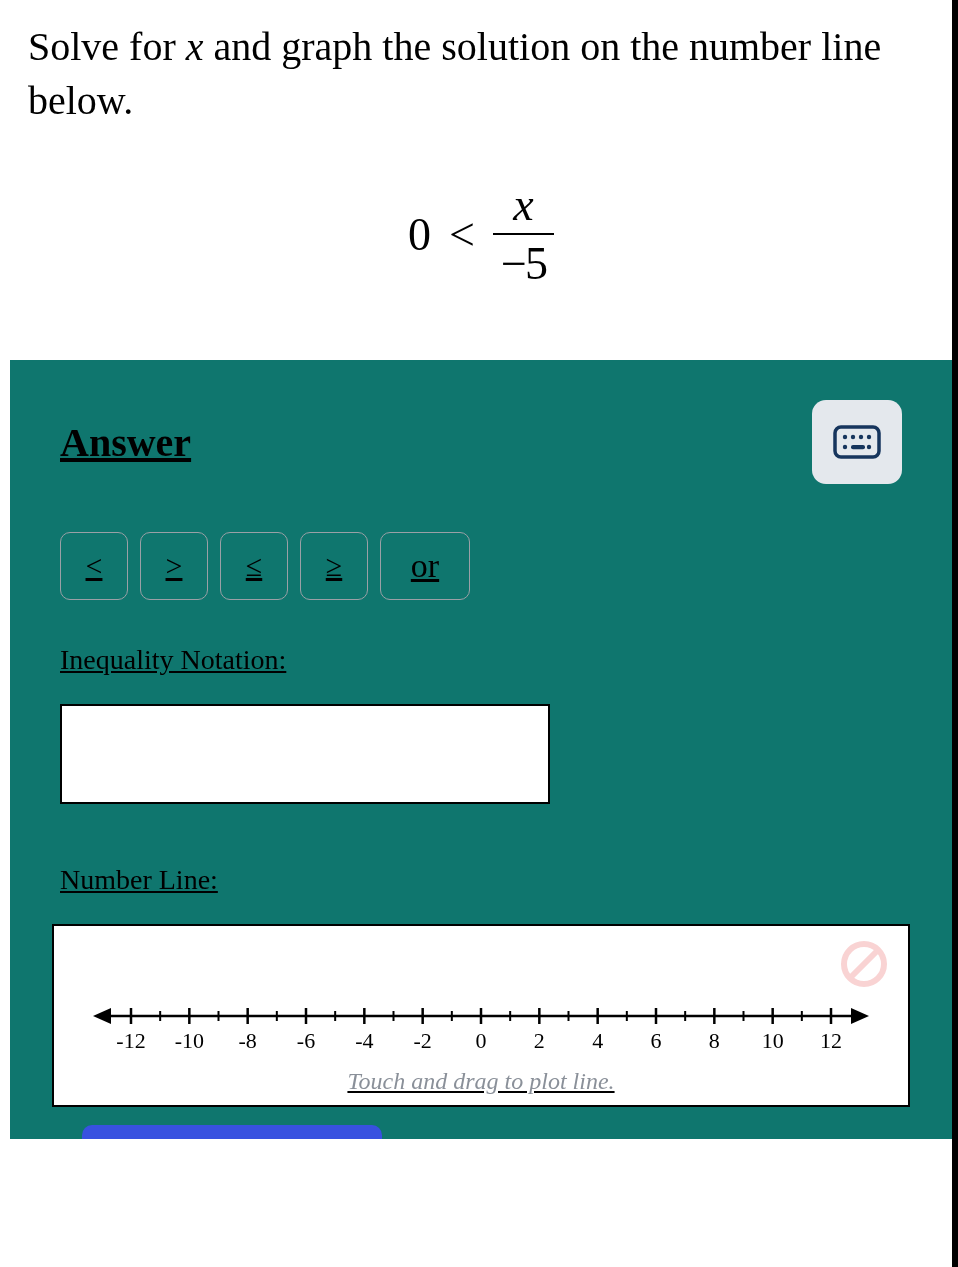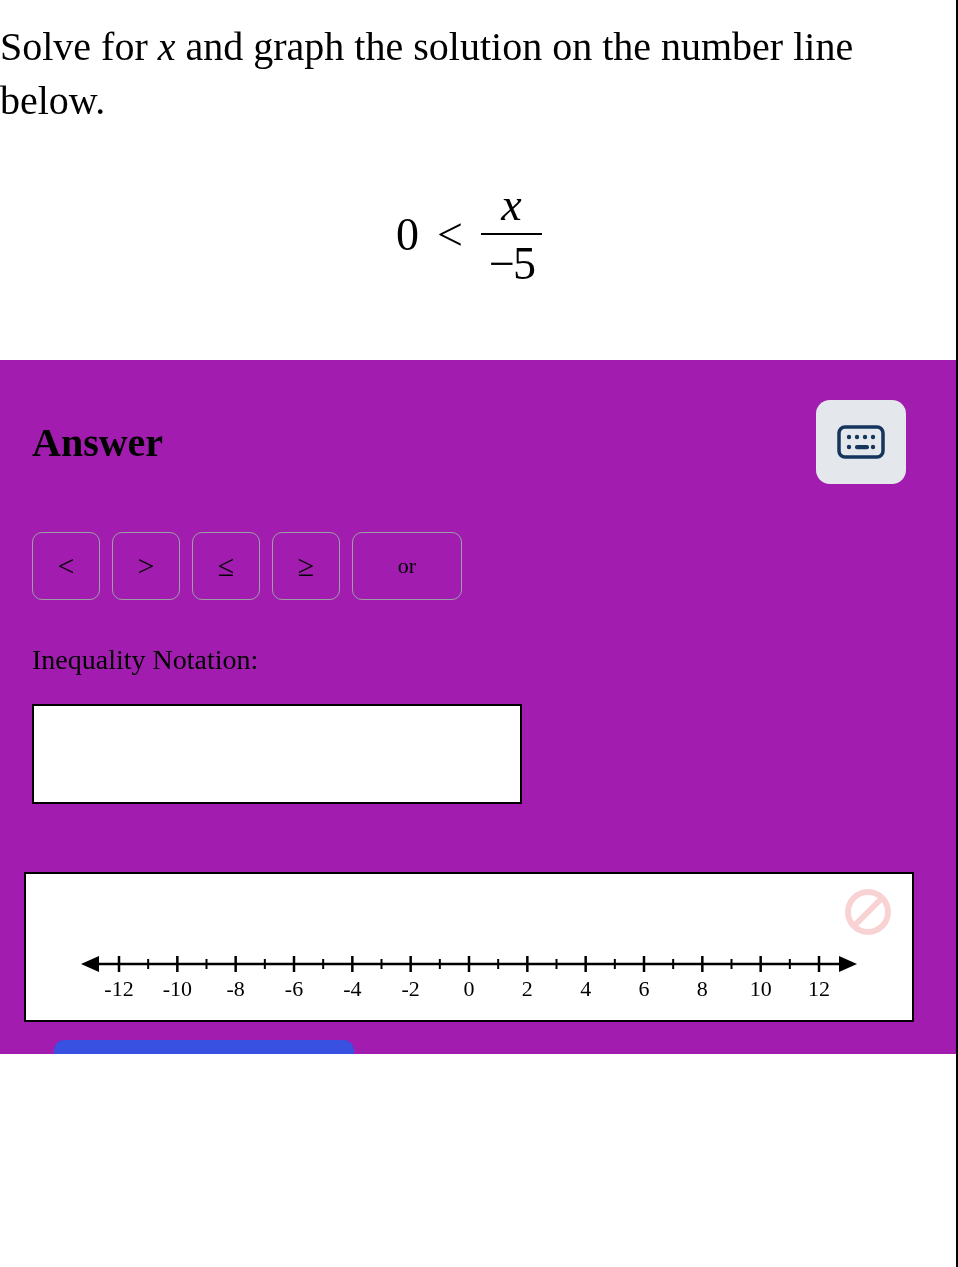--- a/index.html
+++ b/index.html
@@ -4,22 +4,22 @@
 <style>
   * { box-sizing: border-box; margin: 0; padding: 0; }
   body {
     font-family: Georgia, 'Times New Roman', serif;
     background: #ffffff;
     color: #000;
     width: 958px;
     position: relative;
   }
   .page {
-    padding: 20px 18px 0 0;
-    border-right: 2px solid #000000;
+    padding: 20px 18px 0 28px;
+    border-right: 6px solid #000000;
     min-height: 1267px;
   }
   .question {
     font-size: 40px;
     line-height: 1.35;
     margin-bottom: 50px;
   }
   .question .var {
     font-style: italic;
     font-family: 'Times New Roman', serif;
@@ -47,24 +47,25 @@
   }
   .frac .den {
     border-top: 2px solid #000;
     padding: 2px 8px 0 8px;
   }
   .minus {
     letter-spacing: -2px;
   }
 
   .answer-panel {
-    background: #a21caf;
+    background: #0f766e;
     margin: 0 -18px;
     padding: 40px 50px 0 50px;
     position: relative;
+    text-decoration: underline;
   }
   .answer-header {
     display: flex;
     justify-content: space-between;
     align-items: center;
     margin-bottom: 48px;
   }
   .answer-title {
     font-size: 40px;
     font-weight: bold;
@@ -93,22 +94,22 @@
     border-radius: 10px;
     background: transparent;
     display: flex;
     align-items: center;
     justify-content: center;
     font-size: 30px;
     font-family: 'Times New Roman', serif;
     cursor: pointer;
   }
   .op-btn.or-btn {
-    width: 110px;
-    font-size: 22px;
+    width: 90px;
+    font-size: 34px;
     font-family: Georgia, serif;
   }
 
   .section-label {
     font-size: 28px;
     margin-bottom: 28px;
   }
   .notation-input {
     width: 490px;
     height: 100px;
@@ -198,20 +199,21 @@
       <button class="op-btn">&lt;</button>
       <button class="op-btn">&gt;</button>
       <button class="op-btn">≤</button>
       <button class="op-btn">≥</button>
       <button class="op-btn or-btn">or</button>
     </div>
 
     <div class="section-label">Inequality Notation:</div>
     <input class="notation-input" type="text" value="" style="">
 
+    <div class="section-label">Number Line:</div>
 
     <div class="numline-box">
       <div class="clear-icon">
         <svg width="48" height="48" viewBox="0 0 48 48">
           <circle cx="24" cy="24" r="20" fill="none" stroke="#f9d3d3" stroke-width="6"></circle>
           <line x1="11" y1="37" x2="37" y2="11" stroke="#f9d3d3" stroke-width="6"></line>
         </svg>
       </div>
 
       <svg class="numline-svg" width="780" height="70" viewBox="0 0 780 70" id="numline-svg">
@@ -251,18 +253,19 @@
           <line x1="623.3333333333334" x2="623.3333333333334" y1="16" y2="32" stroke="#000" stroke-width="2.5"></line>
           <line x1="652.5" x2="652.5" y1="19" y2="29" stroke="#000" stroke-width="2"></line>
           <text x="623.3333333333334" y="56" text-anchor="middle" font-size="22" font-family="Georgia, serif" fill="#000">8</text>
           <line x1="681.6666666666667" x2="681.6666666666667" y1="16" y2="32" stroke="#000" stroke-width="2.5"></line>
           <line x1="710.8333333333334" x2="710.8333333333334" y1="19" y2="29" stroke="#000" stroke-width="2"></line>
           <text x="681.6666666666667" y="56" text-anchor="middle" font-size="22" font-family="Georgia, serif" fill="#000">10</text>
           <line x1="740" x2="740" y1="16" y2="32" stroke="#000" stroke-width="2.5"></line>
           <text x="740" y="56" text-anchor="middle" font-size="22" font-family="Georgia, serif" fill="#000">12</text>
         </svg>
 
+      <div class="numline-hint">Touch and drag to plot line.</div>
     </div>
 
     <div class="bottom-stub"></div>
   </div>
 
 </div>
 
 </body></html>

